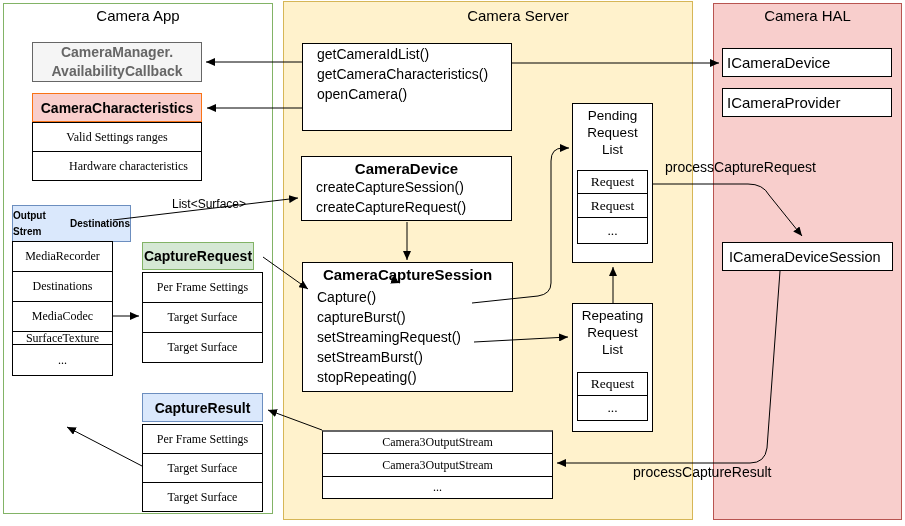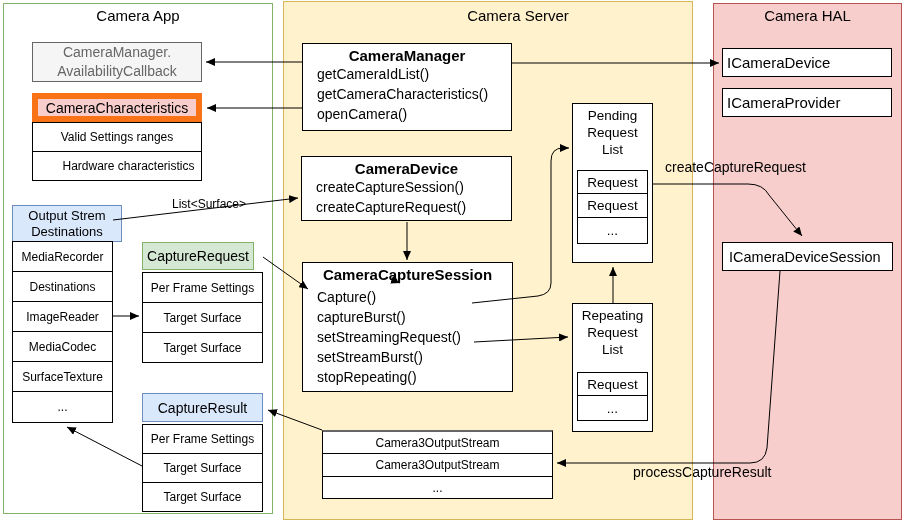--- a/index.html
+++ b/index.html
@@ -1,33 +1,33 @@
 <!DOCTYPE html>
 <html><head>
 <meta charset="utf-8">
 <style>
   html,body{margin:0;padding:0;background:#fff;}
   #canvas{position:relative;width:905px;height:526px;background:#fff;
           font-family:"Liberation Sans", sans-serif;color:#000;overflow:hidden;}
   .col{position:absolute;box-sizing:border-box;}
   .col-title{position:absolute;text-align:center;font-size:15px;padding-top:4px;}
   .box{position:absolute;box-sizing:border-box;background:#fff;border:1px solid #000;}
-  .center{display:flex;align-items:center;justify-content:center;}
+  .center{display:flex;align-items:center;justify-content:center;font-weight:bold;}
   .hdr{font-size:14px;}
   .cell{box-sizing:border-box;background:#fff;border:1px solid #000;margin-top:-1px;
-        display:flex;align-items:center;justify-content:center;text-align:left;font-size:12px;}
+        display:flex;align-items:center;justify-content:center;text-align:left;font-size:12px;font-family:Liberation Serif, serif;}
   .cell:first-child{margin-top:0;}
   .vstack{position:absolute;display:flex;flex-direction:column;}
   .uml-title{font-weight:bold;font-size:15px;text-align:center;padding-top:3px;}
   .uml-methods{font-size:14px;padding-left:14px;line-height:20px;}
   .listbox-title{font-size:13.5px;text-align:center;line-height:17px;padding-top:3px;}
   .lbl{position:absolute;background:transparent;}
   svg#arrows{position:absolute;left:0;top:0;z-index:5;pointer-events:none;}
   .gray-box{background:#F5F5F5;border:1px solid #666;color:#666;font-size:14px;line-height:19px;}
-  .pink{background:#F8CECC;border:6px solid #f97316;}
+  .pink{background:#F8CECC;border:1px solid #f97316;}
   .blue{background:#DAE8FC;border:1px solid #6C8EBF;}
   .green{background:#D5E8D4;border:1px solid #82B366;}
 </style>
 </head>
 <body>
 
 <div id="canvas">
 
   <div class="col" style="left:3px;top:3px;width:270px;height:511px;border:1px solid #82B366;background:#fff;"></div>
   <div class="col" style="left:283px;top:1px;width:410px;height:519px;border:1px solid #D6B656;background:#FFF2CC;"></div>
@@ -41,49 +41,47 @@
     <span>CameraManager.</span>
     <span>AvailabilityCallback</span>
   </div>
 
   <div class="box center pink hdr" style="left:32px;top:93px;width:170px;height:29px;">CameraCharacteristics</div>
   <div class="vstack" style="left:32px;top:122px;width:170px;">
     <div class="cell" style="height:30px;">Valid Settings ranges</div>
     <div class="cell" style="height:30px;padding-left:23px;">Hardware characteristics</div>
   </div>
 
-  <div class="box center blue" style="left:12px;top:205px;width:110px;height:37px;flex-direction:column;font-size:13px;line-height:16px;">
+  <div class="box center blue" style="left:12px;top:205px;width:119px;height:37px;font-size:10px;line-height:16px;">
     <span>Output Strem</span>
     <span>Destinations</span>
   </div>
   <div class="vstack" style="left:12px;top:241px;width:101px;">
     <div class="cell" style="height:31px;">MediaRecorder</div>
     <div class="cell" style="height:31px;">Destinations</div>
-    <div class="cell" style="height:31px;">ImageReader</div>
     <div class="cell" style="height:31px;">MediaCodec</div>
-    <div class="cell" style="height:31px;">SurfaceTexture</div>
+    <div class="cell" style="height:14px;">SurfaceTexture</div>
     <div class="cell" style="height:32px;">...</div>
   </div>
 
   <div class="box center green hdr" style="left:142px;top:242px;width:112px;height:28px;">CaptureRequest</div>
   <div class="vstack" style="left:142px;top:272px;width:121px;">
     <div class="cell" style="height:31px;">Per Frame Settings</div>
     <div class="cell" style="height:31px;">Target Surface</div>
     <div class="cell" style="height:31px;">Target Surface</div>
   </div>
 
   <div class="box center blue hdr" style="left:142px;top:393px;width:121px;height:29px;">CaptureResult</div>
   <div class="vstack" style="left:142px;top:424px;width:121px;">
     <div class="cell" style="height:30px;">Per Frame Settings</div>
     <div class="cell" style="height:30px;">Target Surface</div>
     <div class="cell" style="height:30px;">Target Surface</div>
   </div>
 
   <div class="box" style="left:302px;top:43px;width:210px;height:88px;">
-    <div class="uml-title">CameraManager</div>
     <div class="uml-methods">
       <div>getCameraIdList()</div>
       <div>getCameraCharacteristics()</div>
       <div>openCamera()</div>
     </div>
   </div>
 
   <div class="box" style="left:302px;top:262px;width:211px;height:130px;">
     <div class="uml-title">CameraCaptureSession</div>
     <div class="uml-methods" style="padding-top:4px;">
@@ -132,21 +130,21 @@
     <div class="cell" style="height:24px;border-top:2px solid #666;">Camera3OutputStream</div>
     <div class="cell" style="height:24px;">Camera3OutputStream</div>
     <div class="cell" style="height:23px;">...</div>
   </div>
 
   <div class="box" style="left:722px;top:48px;width:170px;height:29px;font-size:15px;display:flex;align-items:center;padding-left:4px;">ICameraDevice</div>
   <div class="box" style="left:722px;top:88px;width:170px;height:29px;font-size:15px;display:flex;align-items:center;padding-left:4px;">ICameraProvider</div>
   <div class="box" style="left:722px;top:242px;width:171px;height:29px;font-size:14.5px;display:flex;align-items:center;padding-left:6px;">ICameraDeviceSession</div>
 
   <div class="lbl" style="left:172px;top:197px;font-size:12px;">List&lt;Surface&gt;</div>
-  <div class="lbl" style="left:665px;top:159px;font-size:14px;">createCaptureRequest</div>
+  <div class="lbl" style="left:665px;top:159px;font-size:14px;">processCaptureRequest</div>
   <div class="lbl" style="left:633px;top:464px;font-size:14px;">processCaptureResult</div>
 
   <svg id="arrows" width="905" height="526" viewBox="0 0 905 526">
     <defs>
       <marker id="ah" markerUnits="userSpaceOnUse" markerWidth="10" markerHeight="8" refX="9" refY="4" orient="auto">
         <path d="M0,0 L9,4 L0,8 Z" fill="#000"></path>
       </marker>
     </defs>
     <g stroke="#000" stroke-width="1" fill="none">
       <path d="M302,62 L206,62" marker-end="url(#ah)"></path>

